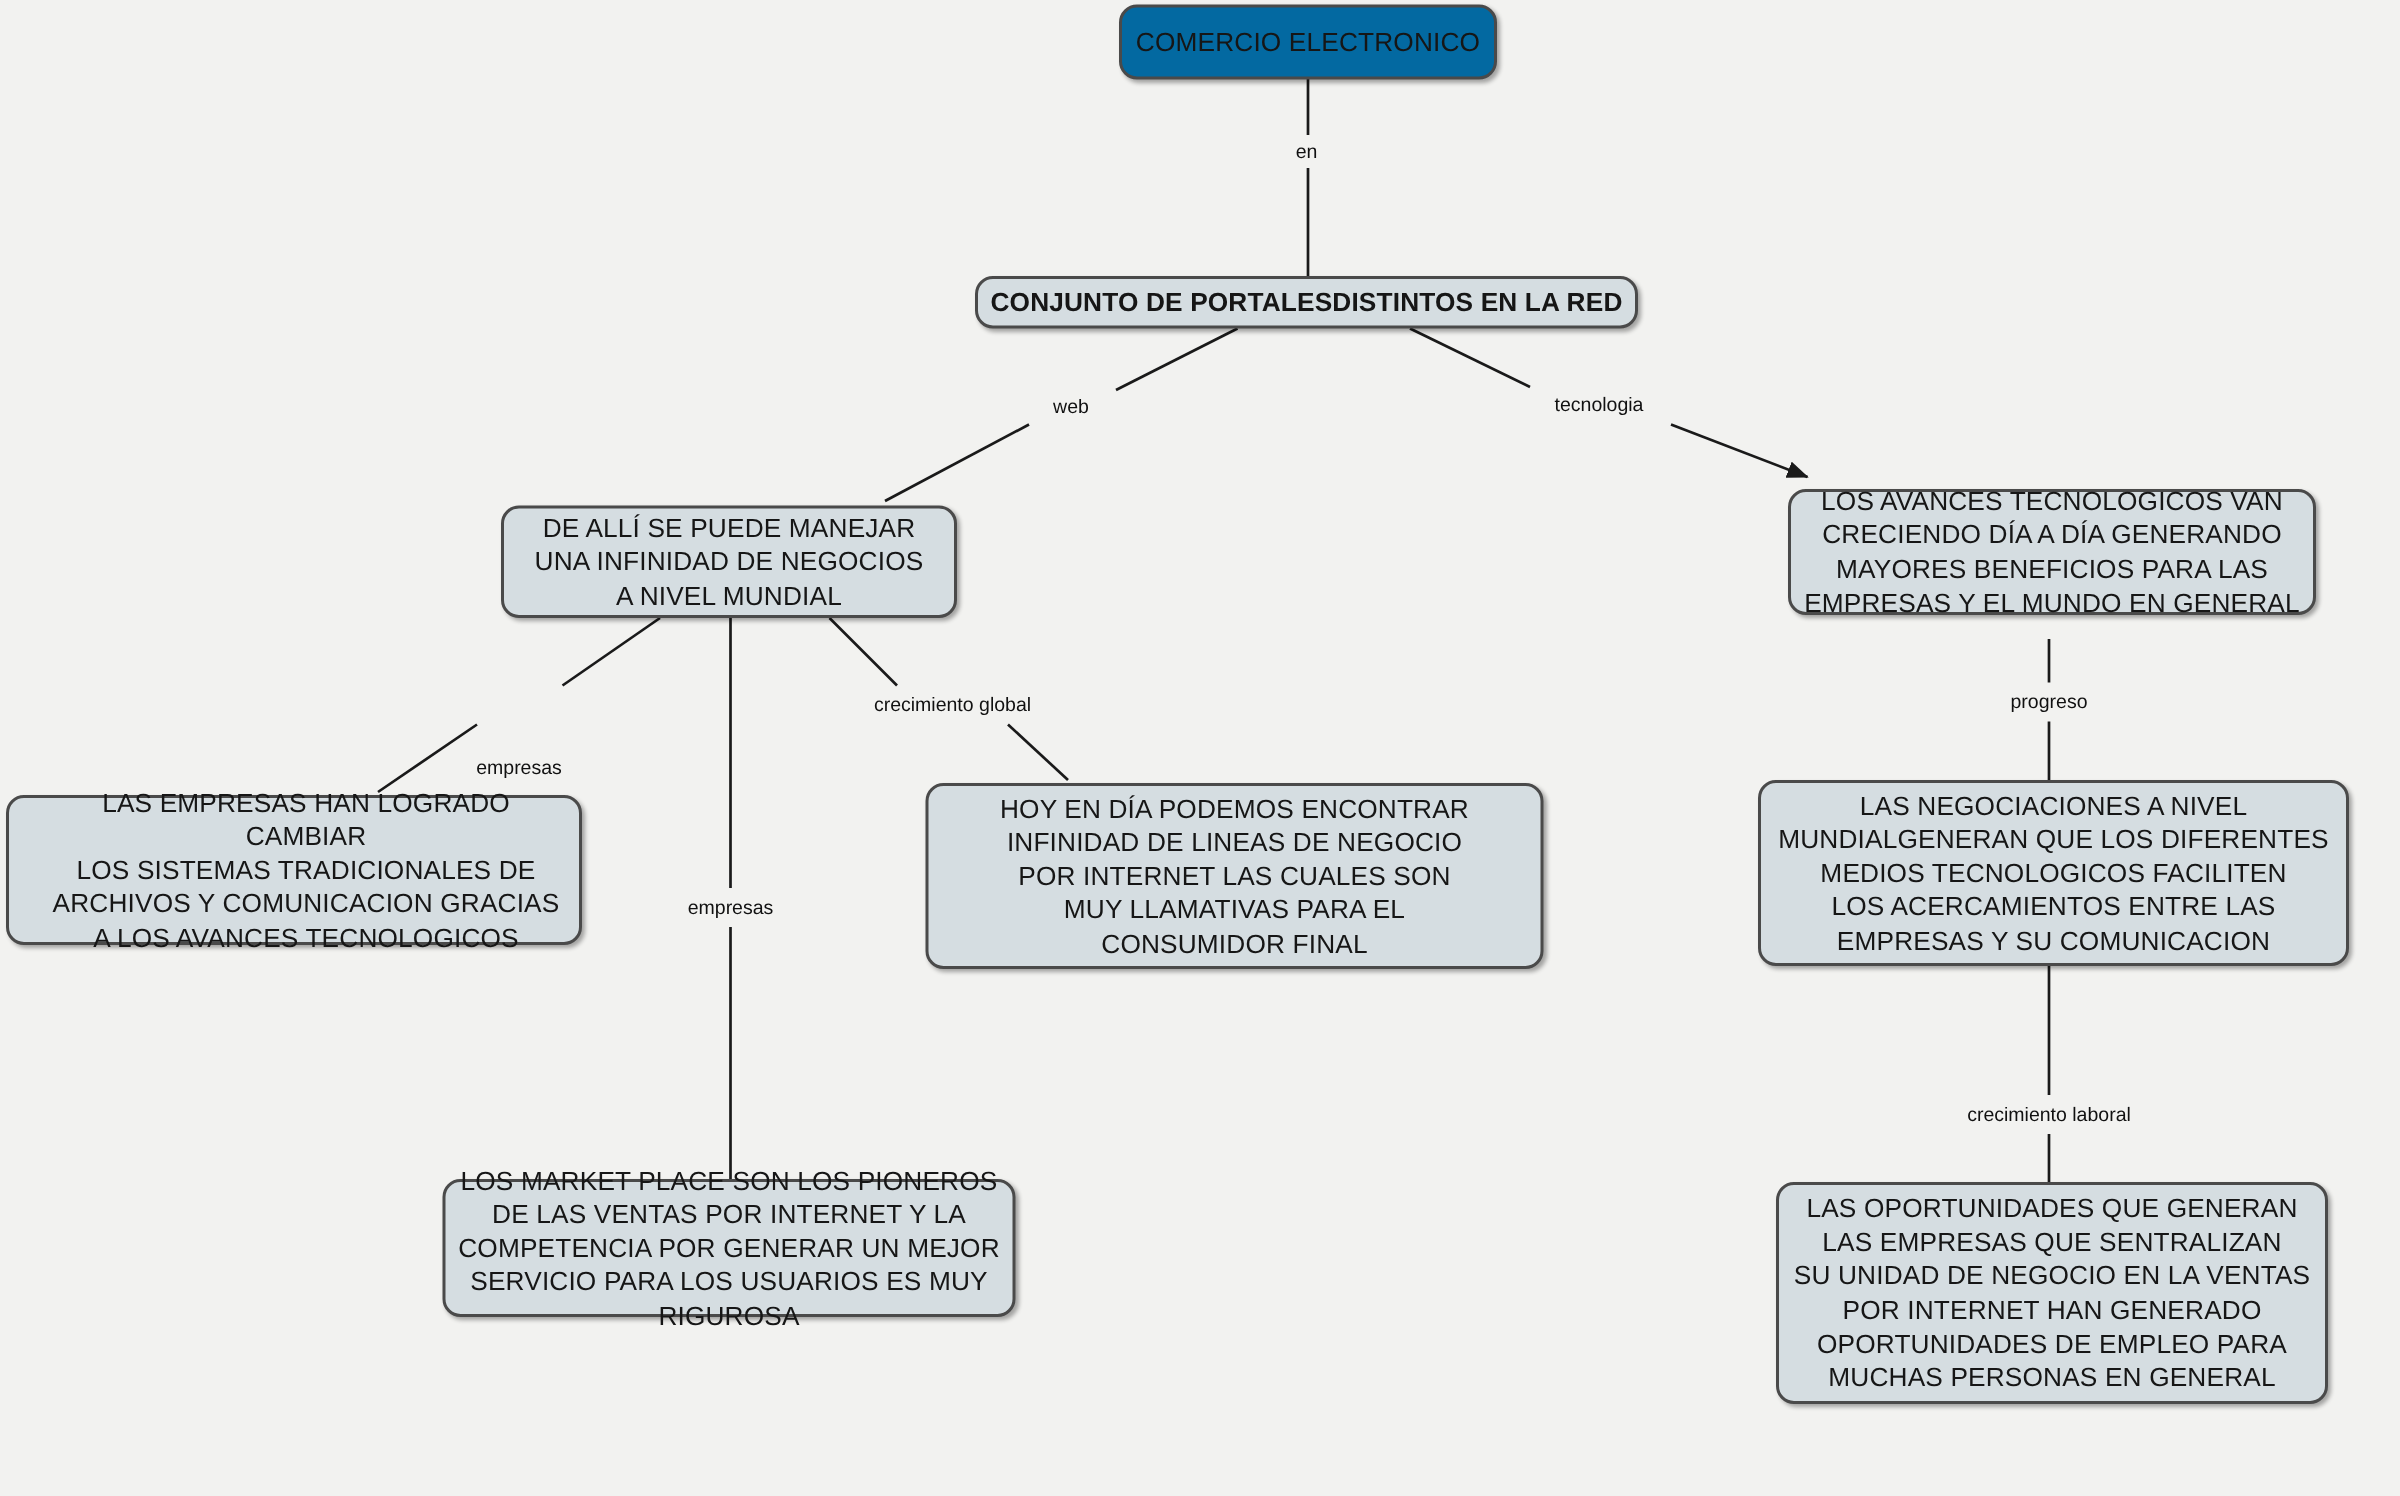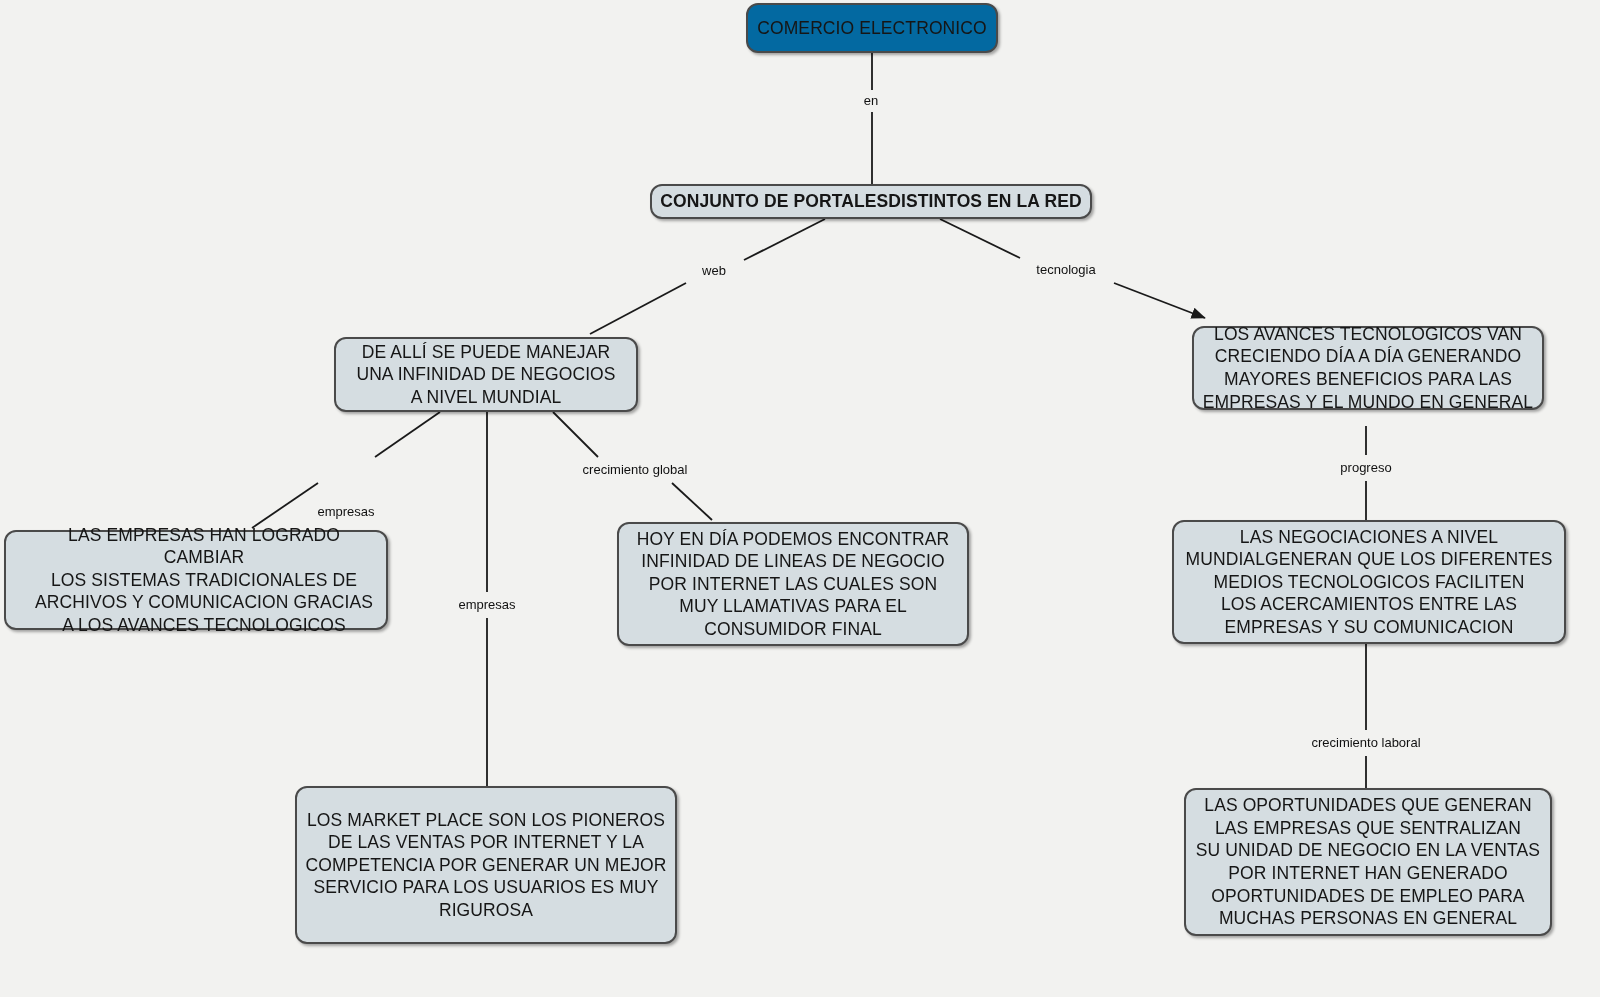--- a/index.html
+++ b/index.html
@@ -91,31 +91,31 @@
 UNA INFINIDAD DE NEGOCIOS
 A NIVEL MUNDIAL</span></div>
       <div class="node" style="left: 1192px; top: 326px; width: 352px; height: 84px; background: rgb(213, 221, 225); border-color: rgb(74, 74, 74);"><span>LOS AVANCES TECNOLOGICOS VAN
 CRECIENDO DÍA A DÍA GENERANDO
 MAYORES BENEFICIOS PARA LAS
 EMPRESAS Y EL MUNDO EN GENERAL</span></div>
       <div class="node" style="left: 4px; top: 530px; width: 384px; height: 100px; background: rgb(213, 221, 225); border-color: rgb(74, 74, 74); padding-left: 24px;"><span>LAS EMPRESAS HAN LOGRADO CAMBIAR
 LOS SISTEMAS TRADICIONALES DE
 ARCHIVOS Y COMUNICACION GRACIAS
 A LOS AVANCES TECNOLOGICOS</span></div>
-      <div class="node" style="left: 617px; top: 522px; width: 352px; height: 124px; background: rgb(213, 221, 225); border-color: rgb(74, 74, 74);"><span>HOY EN DÍA PODEMOS ENCONTRAR
+      <div class="node" style="left: 617px; top: 522px; width: 412px; height: 124px; background: rgb(213, 221, 225); border-color: rgb(74, 74, 74);"><span>HOY EN DÍA PODEMOS ENCONTRAR
 INFINIDAD DE LINEAS DE NEGOCIO
 POR INTERNET LAS CUALES SON
 MUY LLAMATIVAS PARA EL
 CONSUMIDOR FINAL</span></div>
       <div class="node" style="left: 1172px; top: 520px; width: 394px; height: 124px; background: rgb(213, 221, 225); border-color: rgb(74, 74, 74);"><span>LAS NEGOCIACIONES A NIVEL
 MUNDIALGENERAN QUE LOS  DIFERENTES
 MEDIOS TECNOLOGICOS FACILITEN
 LOS ACERCAMIENTOS ENTRE LAS
 EMPRESAS Y SU COMUNICACION</span></div>
-      <div class="node" style="left: 295px; top: 786px; width: 382px; height: 158px; background: rgb(213, 221, 225); border-color: rgb(74, 74, 74);"><span>LOS MARKET PLACE SON LOS PIONEROS
+      <div class="node" style="left: 295px; top: 786px; width: 382px; height: 92px; background: rgb(213, 221, 225); border-color: rgb(74, 74, 74);"><span>LOS MARKET PLACE SON LOS PIONEROS
 DE LAS VENTAS POR INTERNET Y LA
 COMPETENCIA POR GENERAR UN MEJOR
 SERVICIO PARA LOS USUARIOS ES MUY
 RIGUROSA</span></div>
       <div class="node" style="left: 1184px; top: 788px; width: 368px; height: 148px; background: rgb(213, 221, 225); border-color: rgb(74, 74, 74);"><span>LAS OPORTUNIDADES QUE GENERAN
 LAS EMPRESAS QUE SENTRALIZAN
 SU UNIDAD DE NEGOCIO EN LA VENTAS
 POR INTERNET HAN GENERADO
 OPORTUNIDADES DE EMPLEO PARA
 MUCHAS PERSONAS EN GENERAL</span></div>

